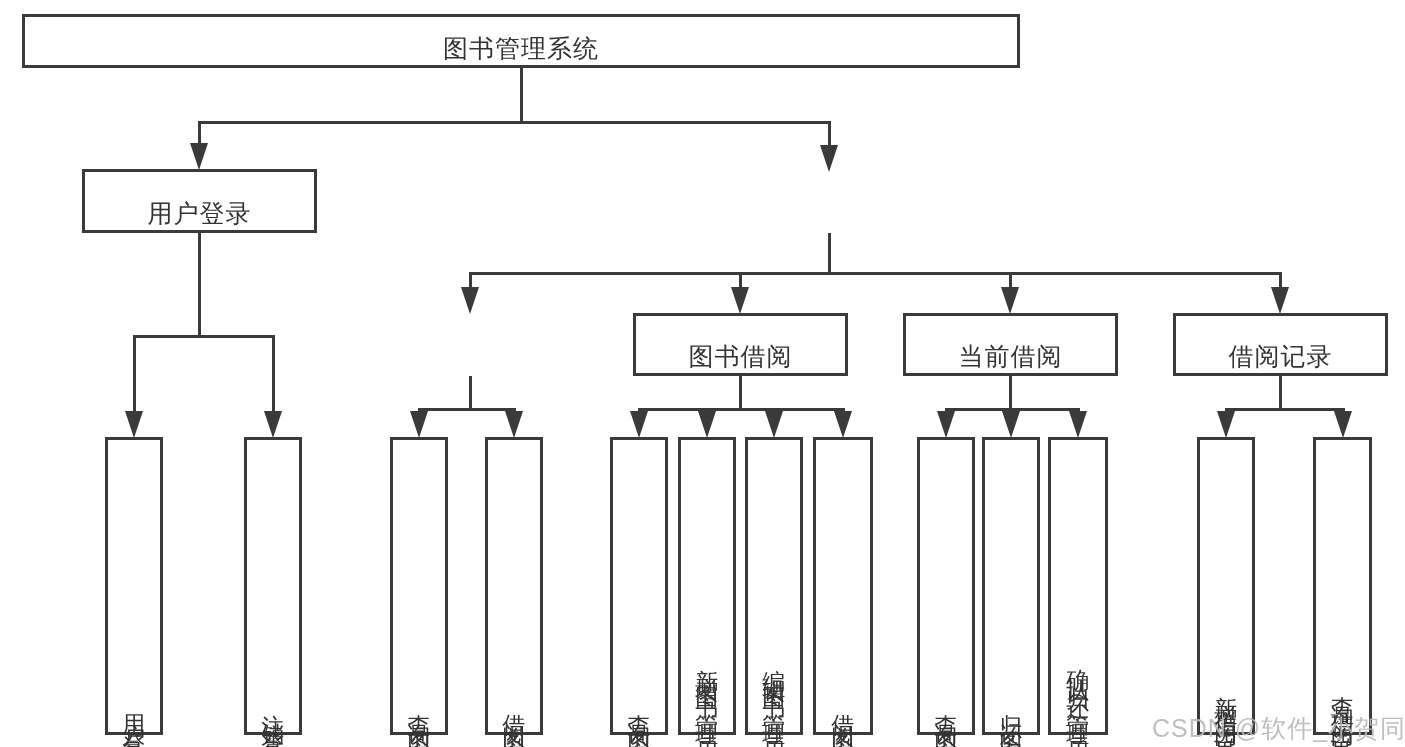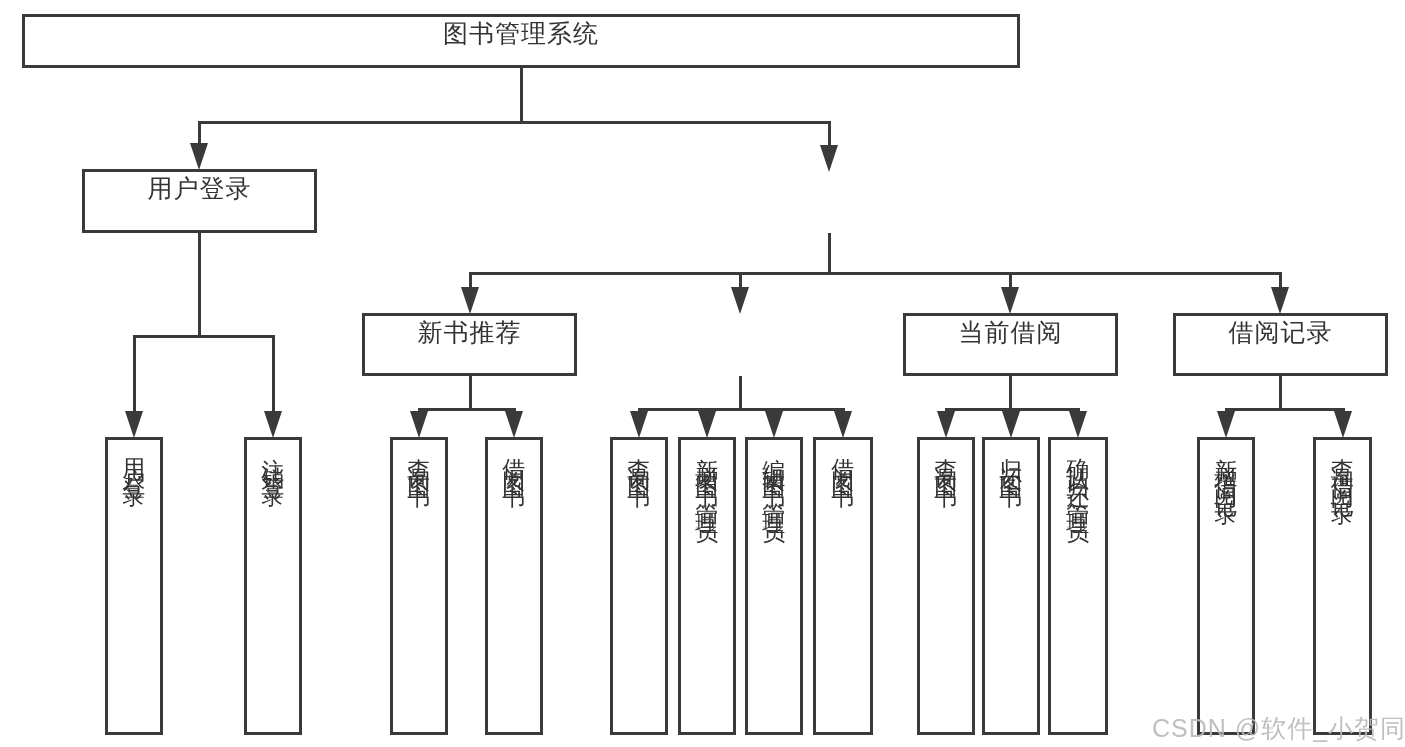--- a/index.html
+++ b/index.html
@@ -18,21 +18,21 @@
     position: relative;
     width: 1405px; height: 747px;
     background: var(--bg);
   }
   .node {
     position: absolute;
     box-sizing: border-box;
     border: 3px solid var(--line);
     background: #fff;
     display: flex;
-    align-items: flex-start;
+    align-items: flex-end;
     justify-content: center;
     color: var(--text);
   }
   .hnode span {
     font-size: 25px;
     letter-spacing: 1px;
     white-space: nowrap;
   }
   .vnode span {
     writing-mode: vertical-rl;
@@ -116,22 +116,22 @@
     <div class="cline" style="left: 1224.5px; top: 408px; width: 3px; height: 9px;"></div>
     <div class="arrow" style="left: 1217px; top: 411px;"></div>
     <div class="cline" style="left: 1341.5px; top: 408px; width: 3px; height: 9px;"></div>
     <div class="arrow" style="left: 1334px; top: 411px;"></div>
     <div class="node hnode" style="left: 22px; top: 14px; width: 998px; height: 54px;">
       <span>图书管理系统</span>
     </div>
     <div class="node hnode" style="left: 82px; top: 169px; width: 235px; height: 64px;">
       <span>用户登录</span>
     </div>
-    <div class="node hnode" style="left: 362px; top: 313px; width: 215px; height: 63px;">
-      <span>新书推荐</span>
+    <div class="node hnode" style="left: 633px; top: 313px; width: 215px; height: 63px;">
+      <span>图书借阅</span>
     </div>
     <div class="node hnode" style="left: 903px; top: 313px; width: 215px; height: 63px;">
       <span>当前借阅</span>
     </div>
     <div class="node hnode" style="left: 1173px; top: 313px; width: 215px; height: 63px;">
       <span>借阅记录</span>
     </div>
     <div class="node vnode" style="left: 105px; top: 437px; width: 58px; height: 298px;">
       <span>用户登录</span>
     </div>

